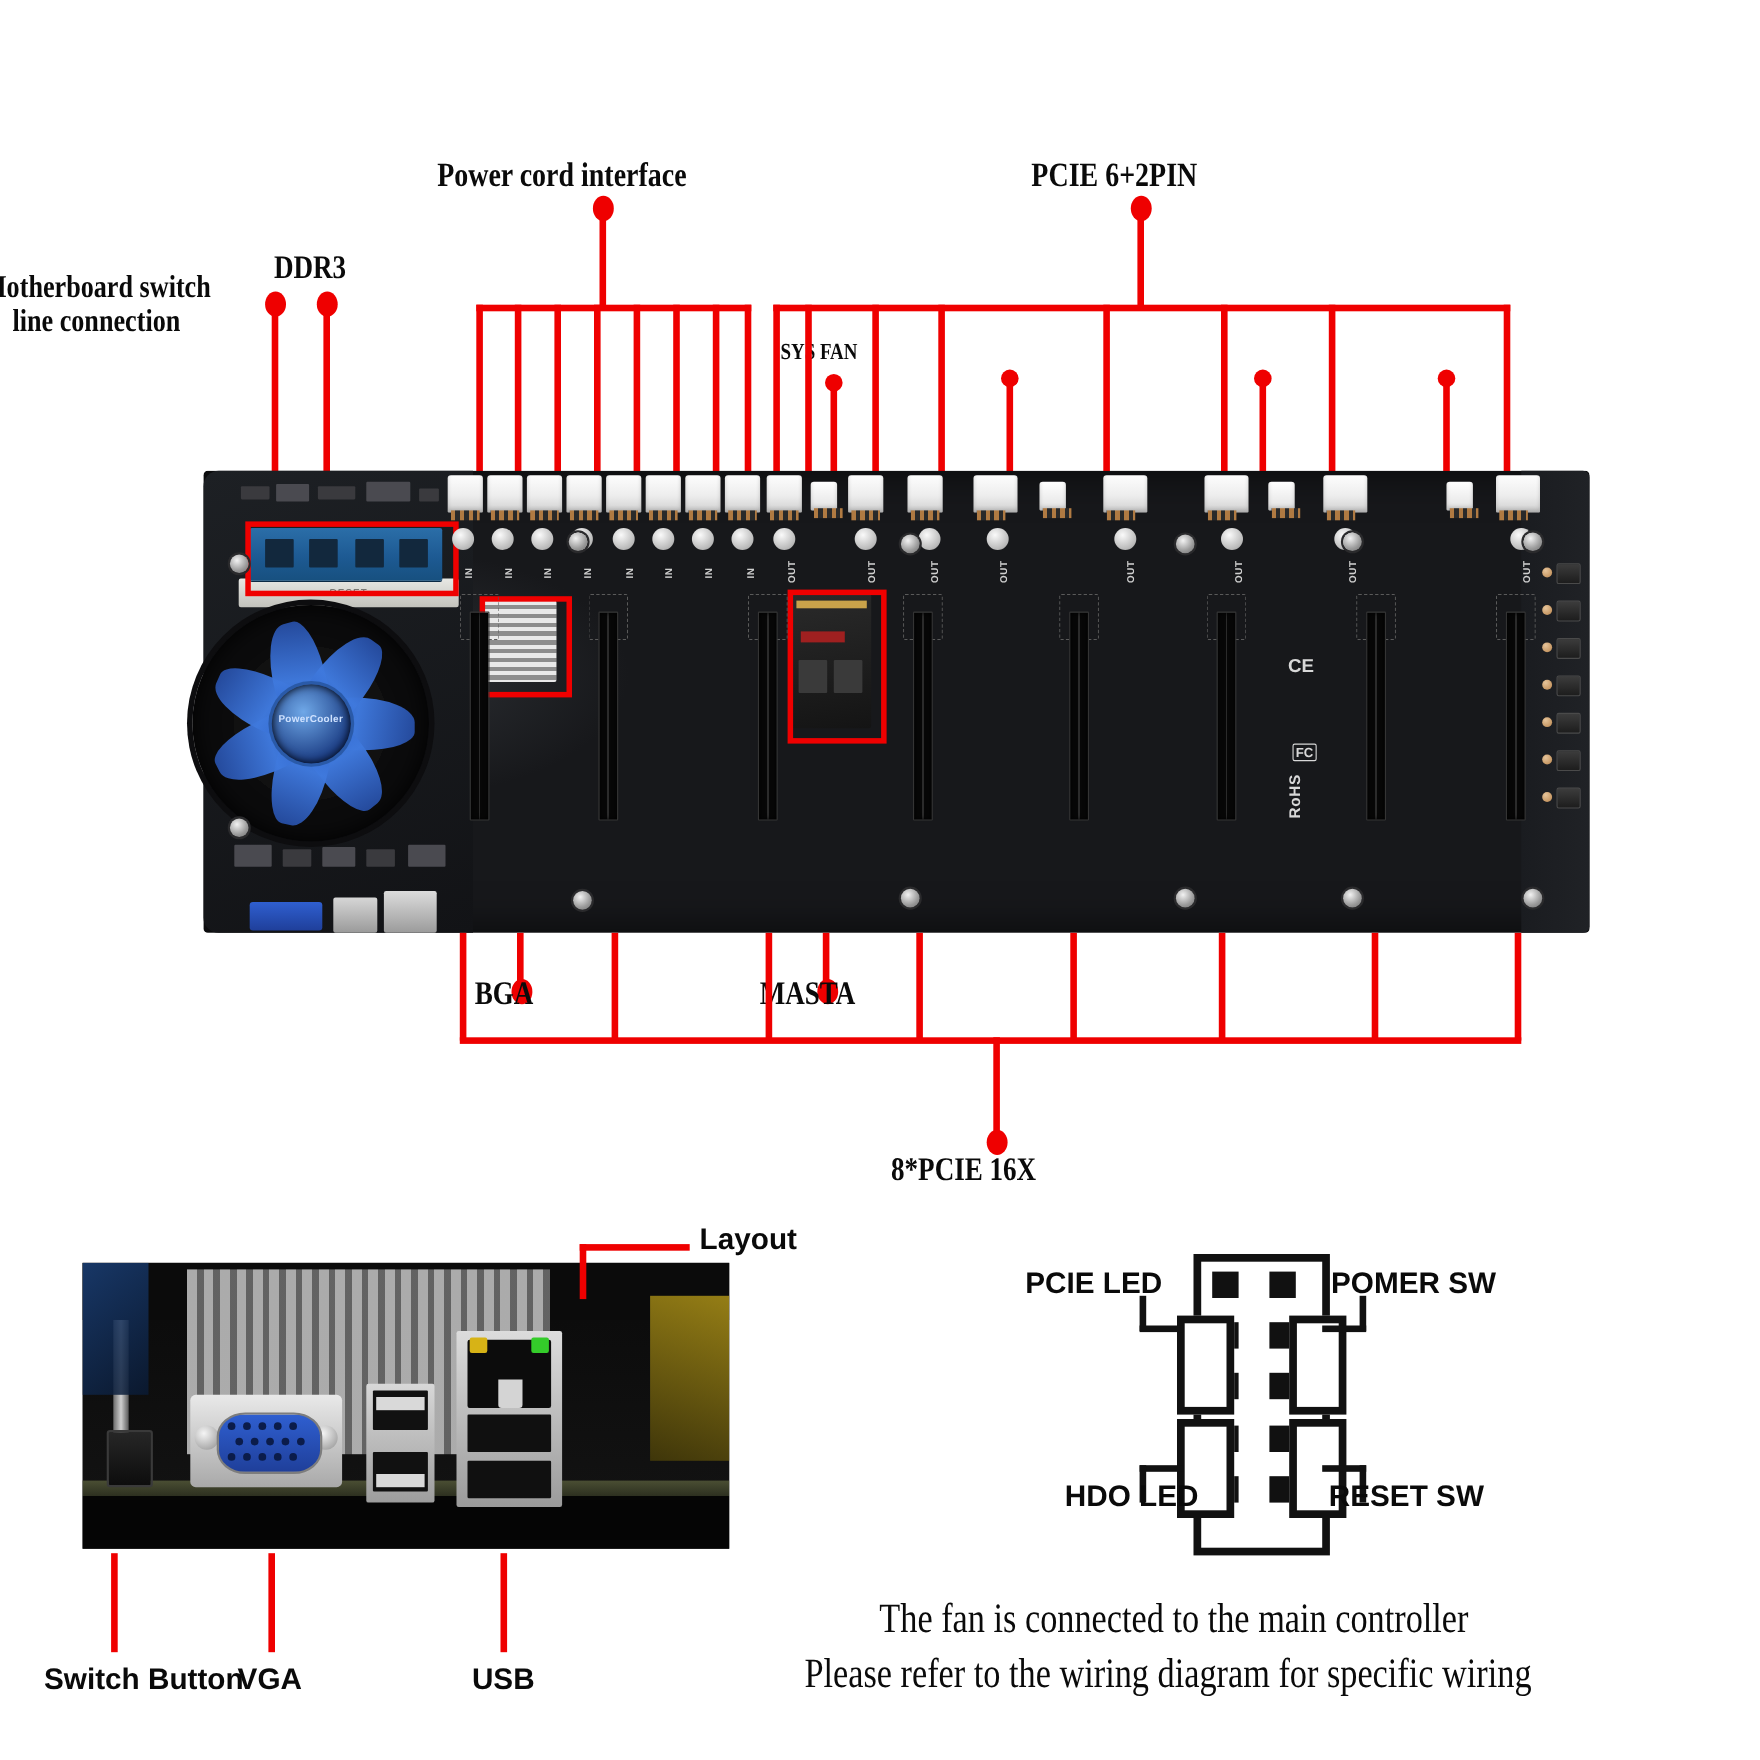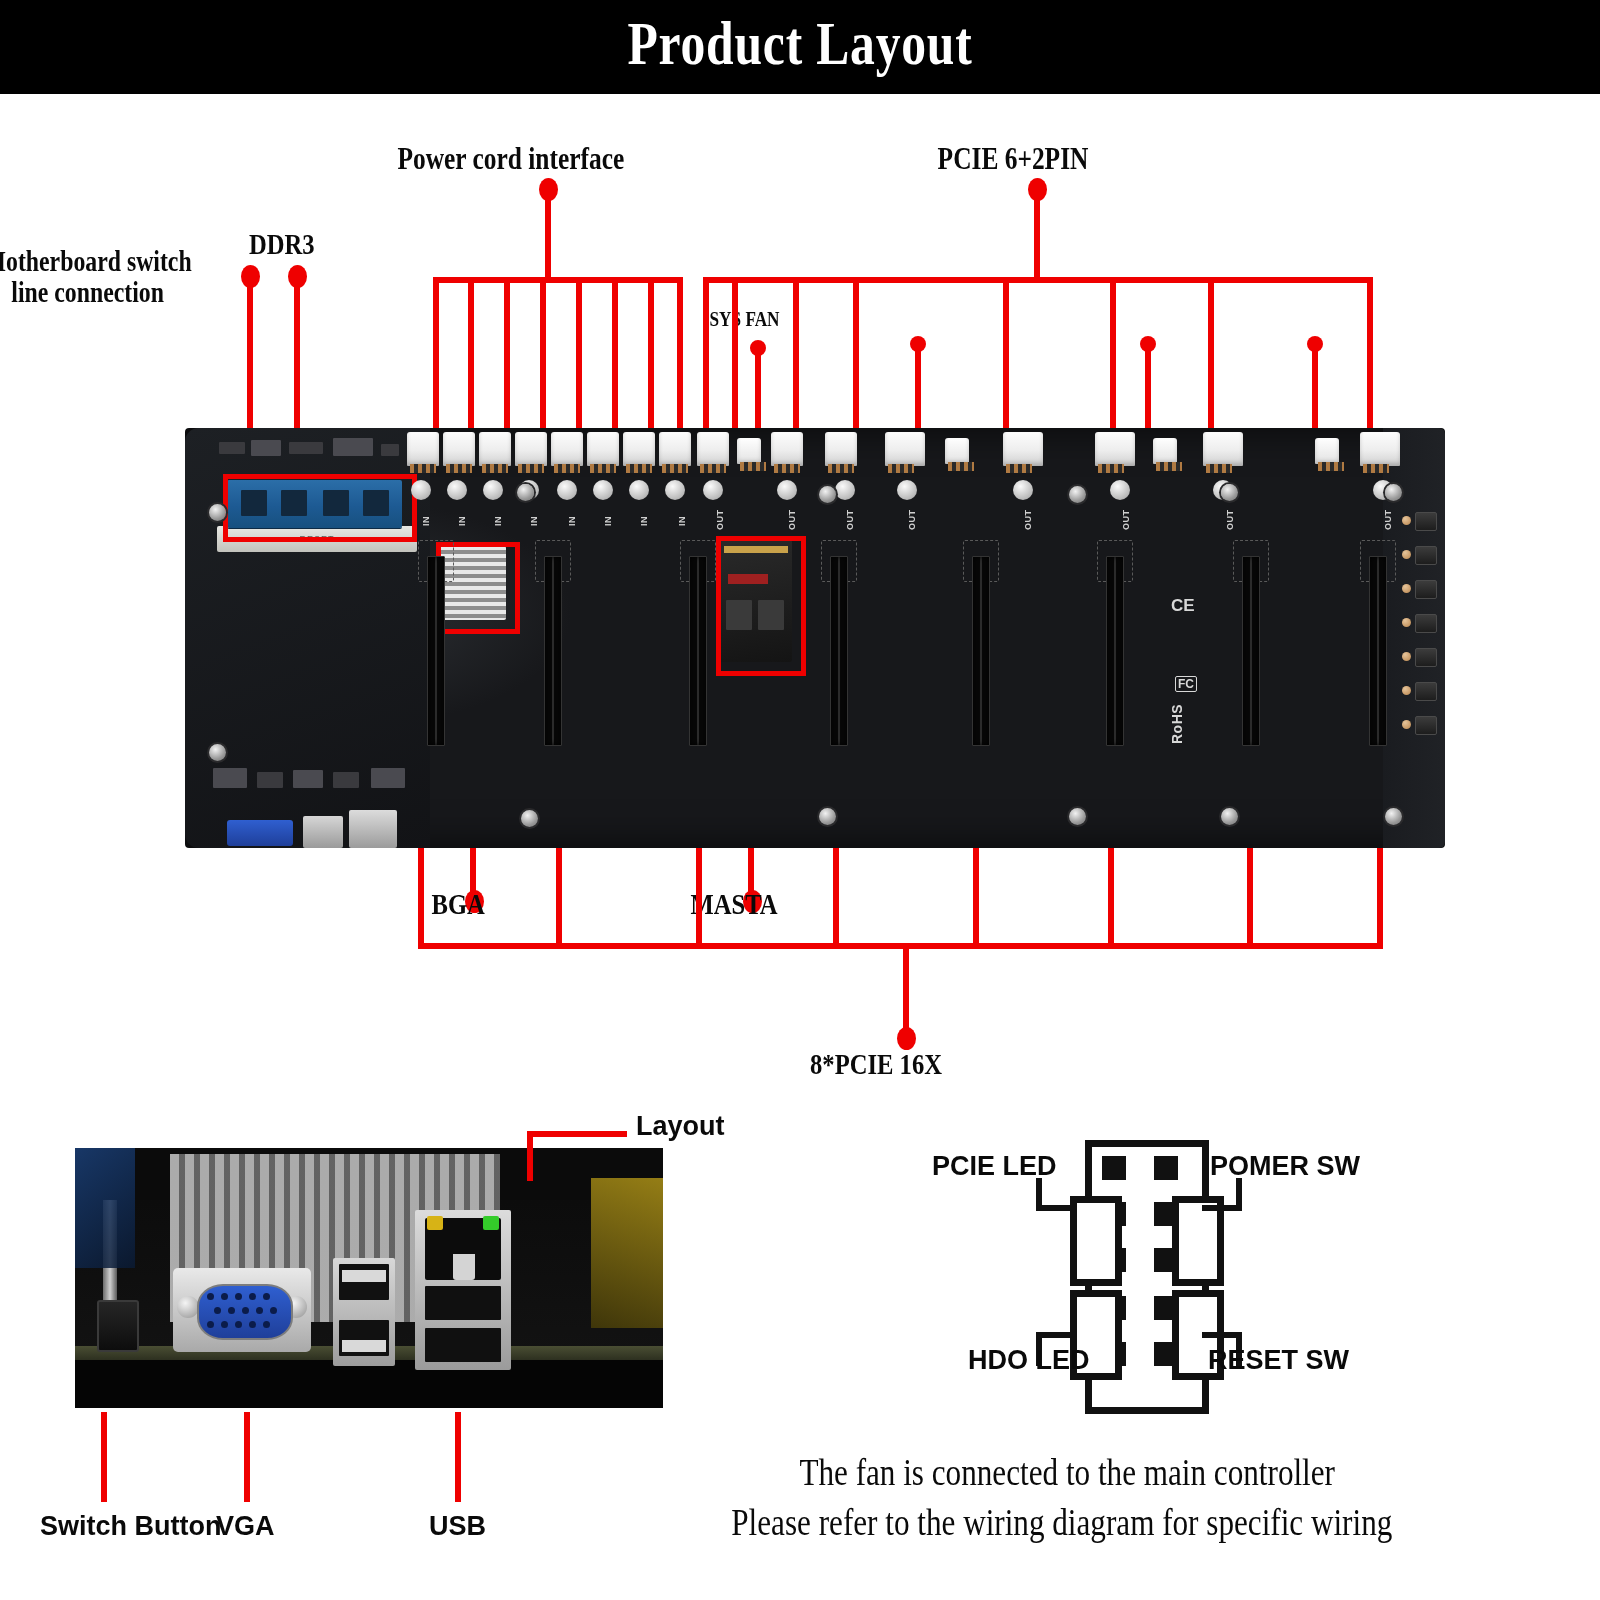--- a/index.html
+++ b/index.html
@@ -151,23 +151,20 @@
   .hdr-box{position:absolute;border:7px solid #111;background:#fff;}
   .pin{position:absolute;width:24px;height:24px;background:#111;}
   .wire{position:absolute;background:#111;}
   .clip{position:absolute;border:7px solid #111;background:#fff;}
 </style>
 </head>
 <body>
 
 <div class="stage">
 
-  <div class="banner">
-    <div class="banner-title">Product Layout</div>
-  </div>
 
   <div class="lbl c serif-narrow" style="left:-60px;top:246px;width:360px;font-size:29px;">Motherboard switch
 line connection</div>
   <div class="lbl c serif-narrow" style="left:208px;top:228px;width:180px;font-size:30px;">DDR3</div>
   <div class="lbl c serif-narrow" style="left:355px;top:142px;width:380px;font-size:31px;">Power cord interface</div>
   <div class="lbl c serif-narrow" style="left:683px;top:308px;width:150px;font-size:21px;">SYS FAN</div>
   <div class="lbl c serif-narrow" style="left:890px;top:142px;width:300px;font-size:31px;">PCIE 6+2PIN</div>
 
   <div class="dot" style="left:241px;top:265px;"></div>
   <div class="v" style="left:247px;top:276px;height:168px;"></div>
@@ -217,20 +214,32 @@
       <div class="ddr-slot-txt">RESET</div>
     </div>
     <div class="ddr">
       <div class="chip" style="left:14px;"></div>
         <div class="chip" style="left:54px;"></div>
       <div class="chip" style="left:96px;"></div>
         <div class="chip" style="left:136px;"></div>
     </div>
     <div class="hl" style="left:38px;top:46px;width:184px;height:58px;"></div>
 
+    <div class="cooler">
+      <div class="blade" style="transform:rotate(0deg);"></div>
+      <div class="blade" style="transform:rotate(51deg);"></div>
+      <div class="blade" style="transform:rotate(102deg);"></div>
+      <div class="blade" style="transform:rotate(153deg);"></div>
+      <div class="blade" style="transform:rotate(204deg);"></div>
+      <div class="blade" style="transform:rotate(255deg);"></div>
+      <div class="blade" style="transform:rotate(306deg);"></div>
+      <div class="fan-hub">
+        <div class="hub-txt">PowerCooler</div>
+      </div>
+    </div>
 
     <div class="bga"></div>
     <div class="hl" style="left:251px;top:114px;width:74px;height:82px;"></div>
 
     <div class="msata">
       <div class="gold"></div>
       <div class="redlbl"></div>
       <div class="ic" style="left:6px;top:60px;"></div>
       <div class="ic" style="left:38px;top:60px;"></div>
     </div>

